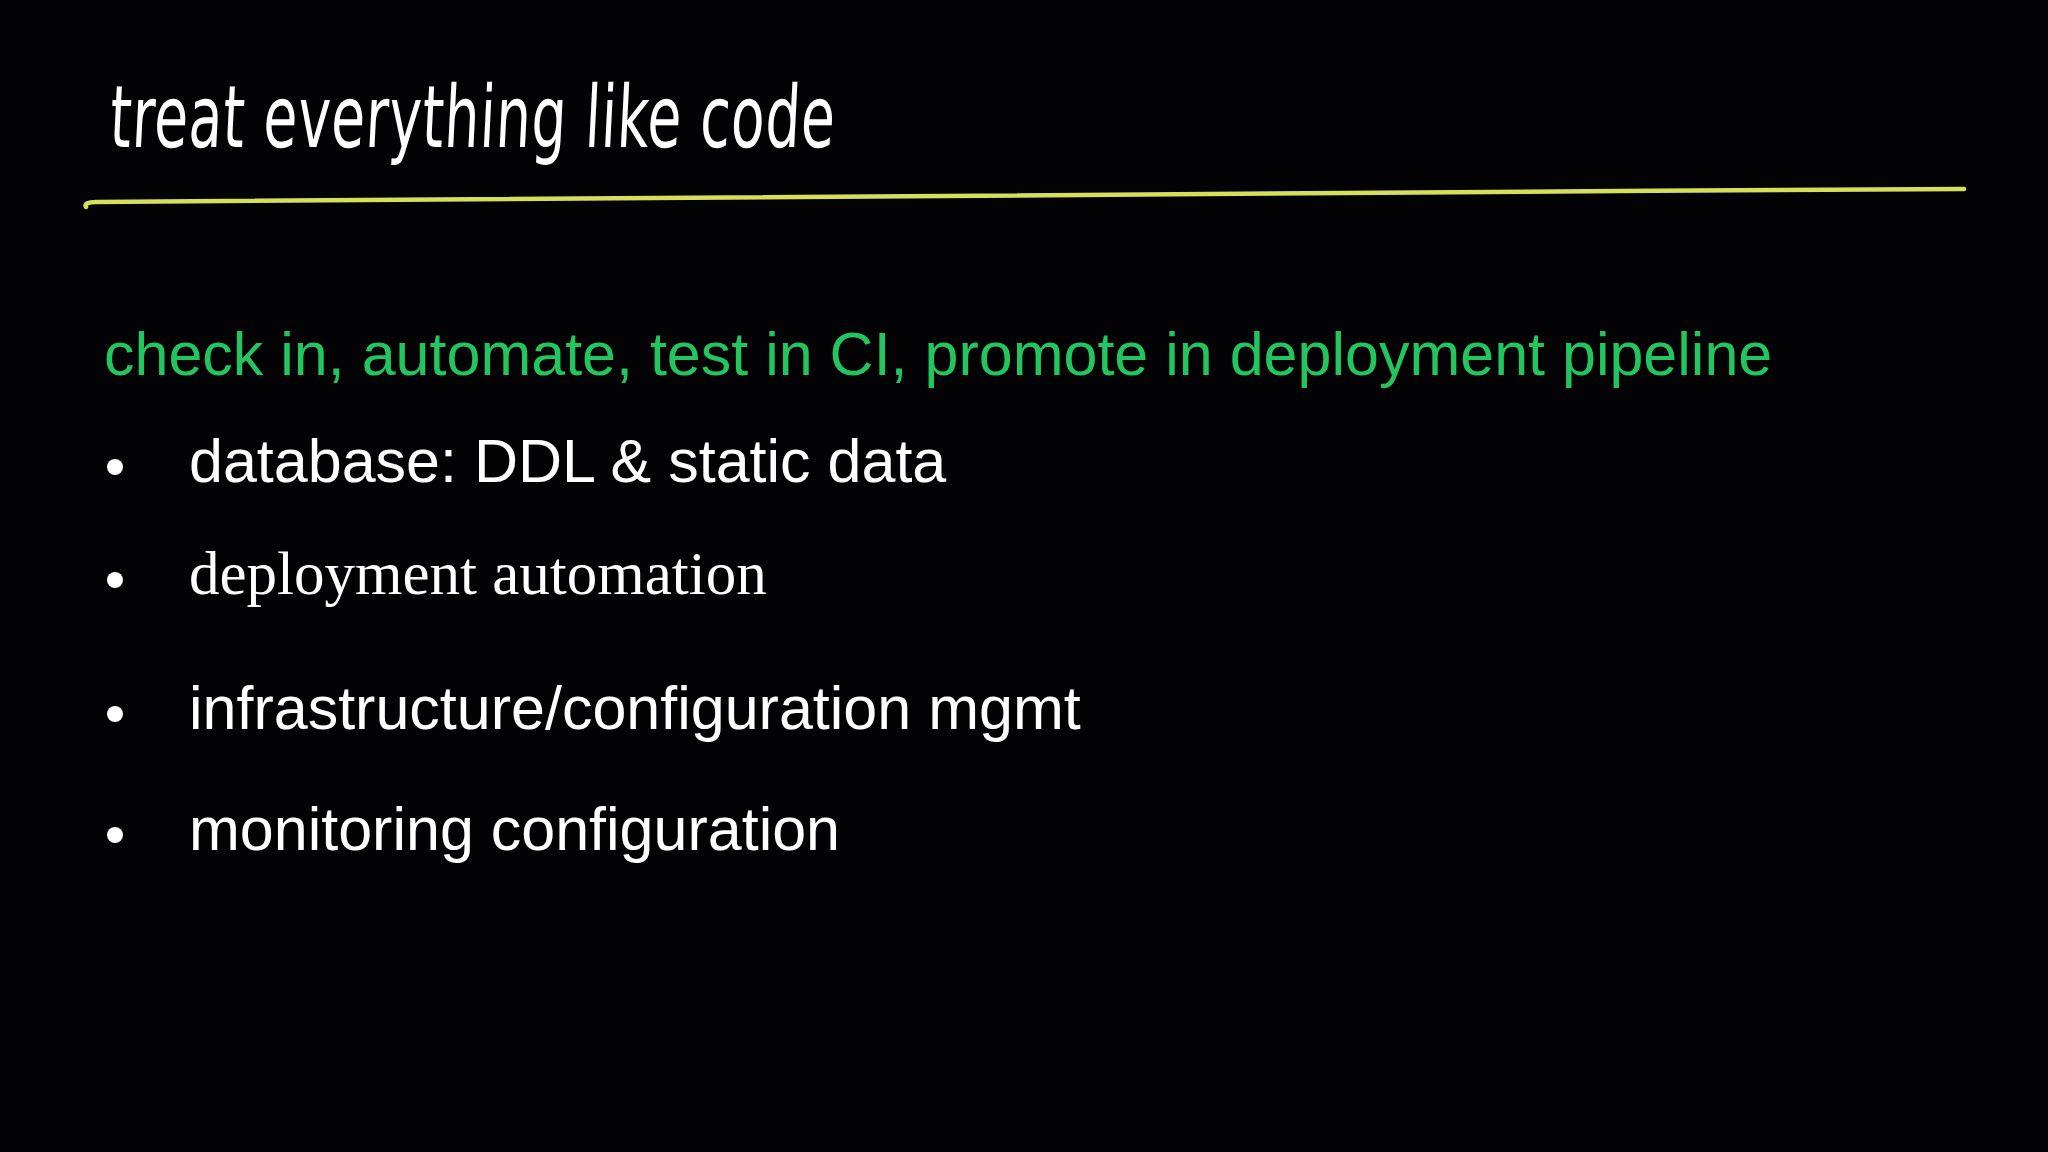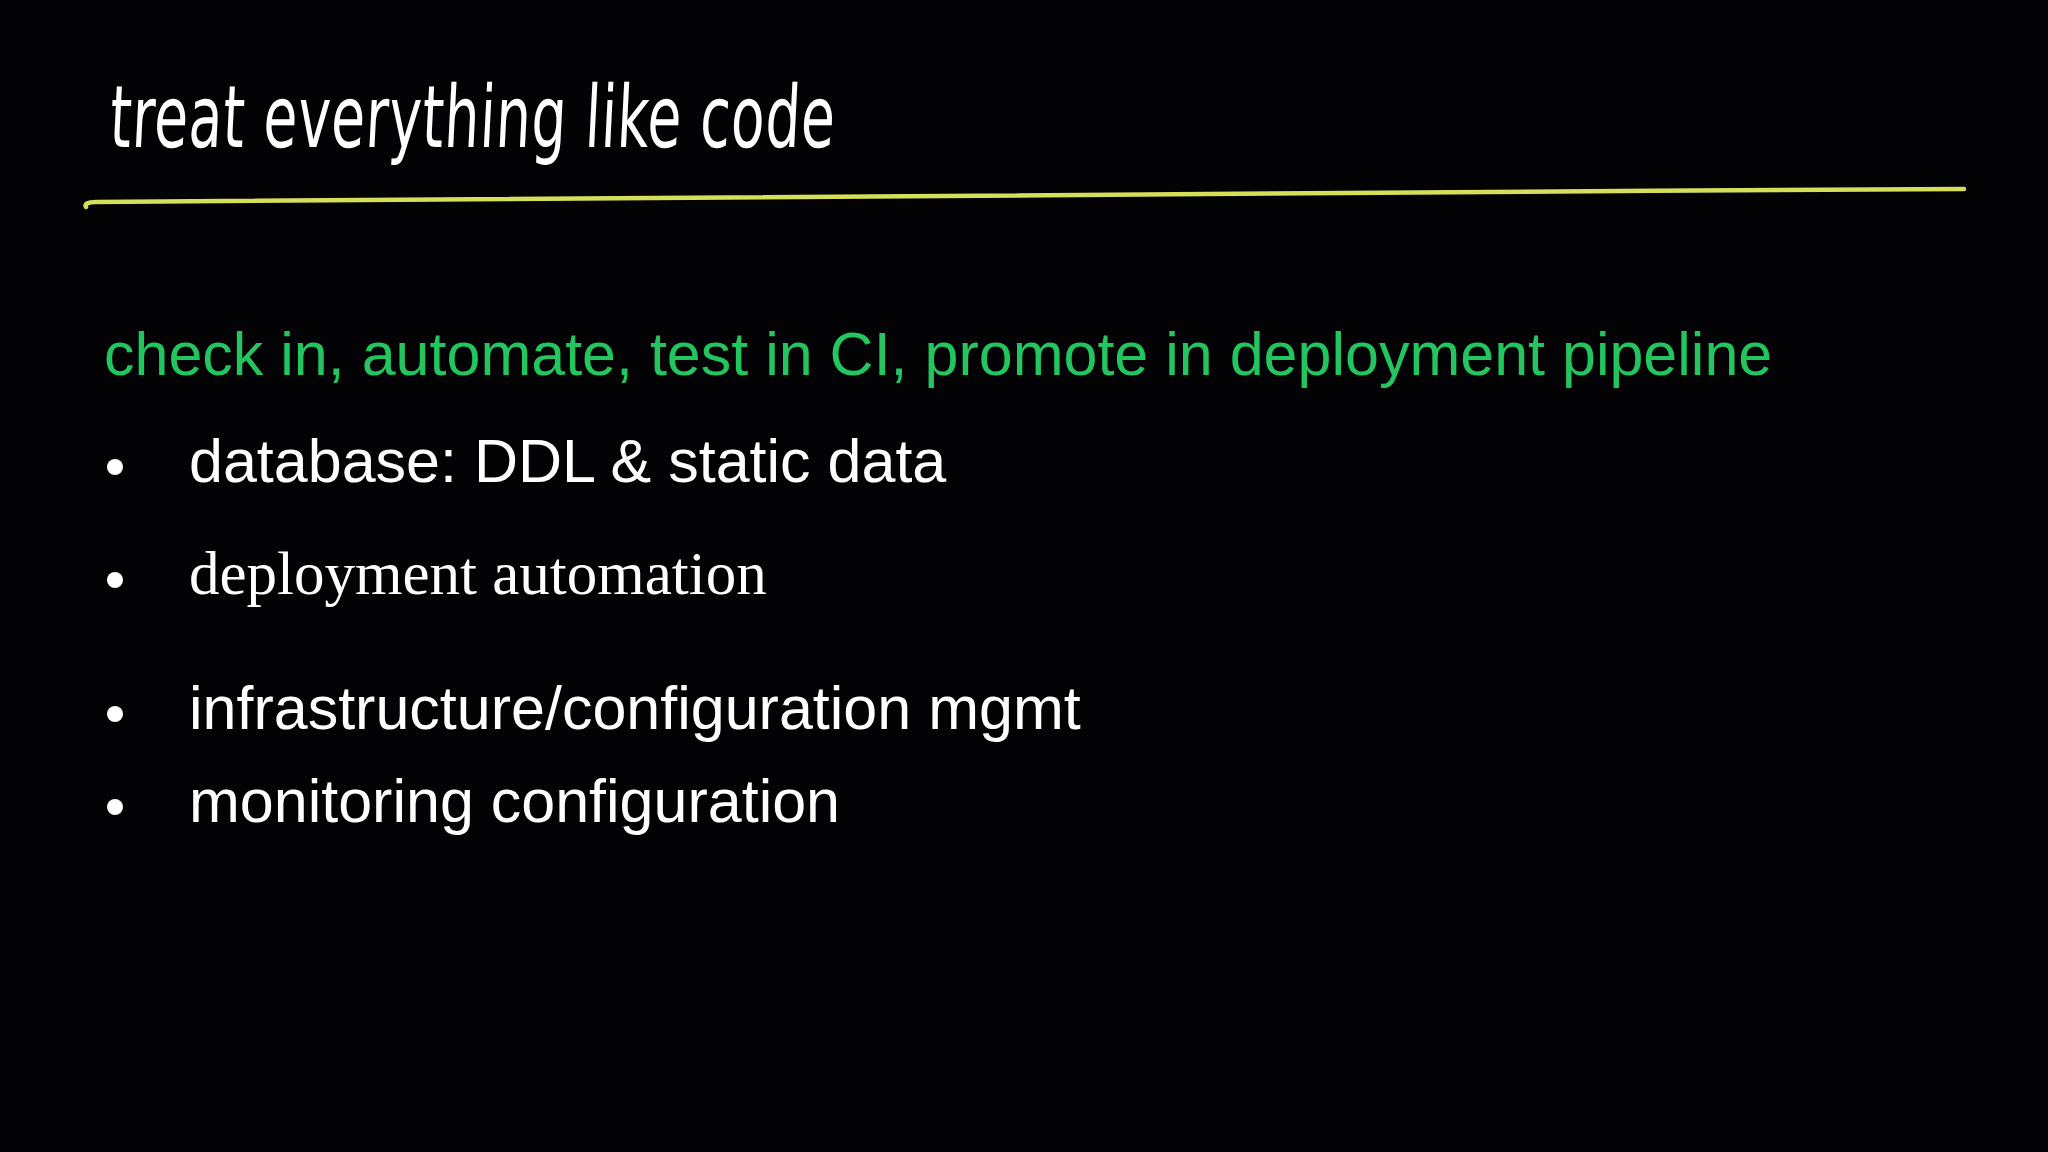--- a/index.html
+++ b/index.html
@@ -103,19 +103,19 @@
       <span class="bullet-text">database:  DDL &amp; static data</span>
     </li>
     <li class="bullet-item" style="top:539px;font-family:Liberation Serif, serif;">
       <span class="bullet-dot"></span>
       <span class="bullet-text">deployment automation</span>
     </li>
     <li class="bullet-item" style="top:652px;margin-top:21px;">
       <span class="bullet-dot"></span>
       <span class="bullet-text">infrastructure/configuration mgmt</span>
     </li>
-    <li class="bullet-item" style="top:766px;text-align:right;">
+    <li class="bullet-item" style="top:794px;text-align:right;">
       <span class="bullet-dot"></span>
       <span class="bullet-text">monitoring configuration</span>
     </li>
   </ul>
 
 </div>
 
 </body></html>

